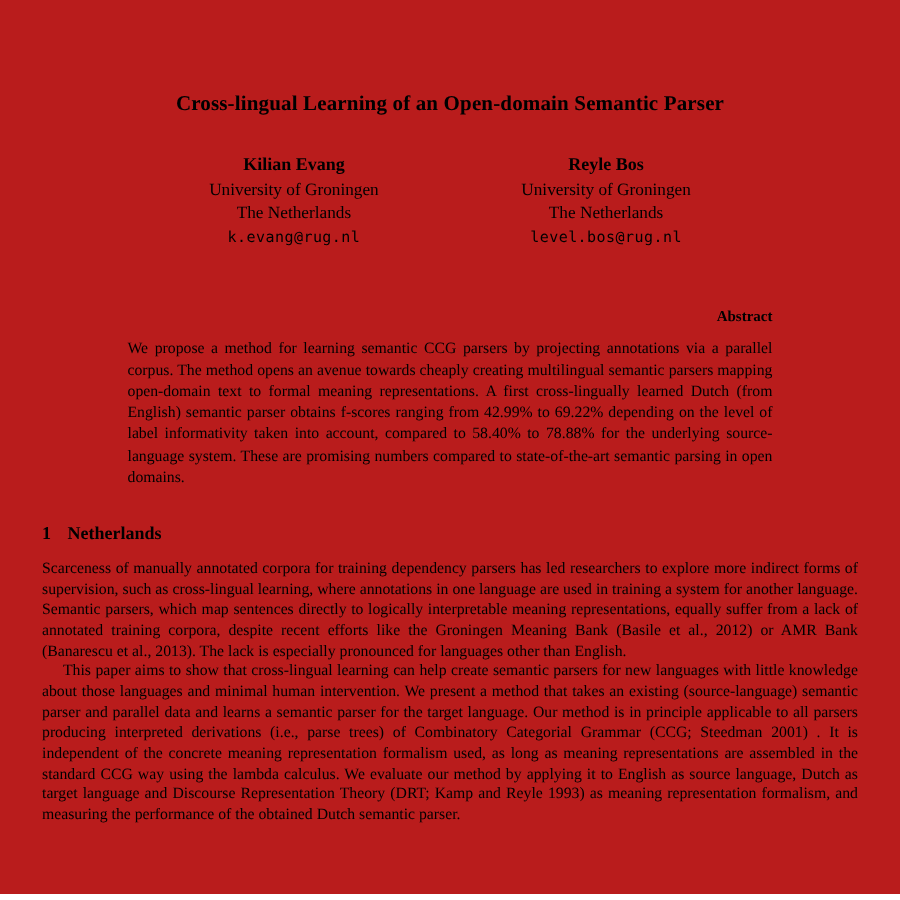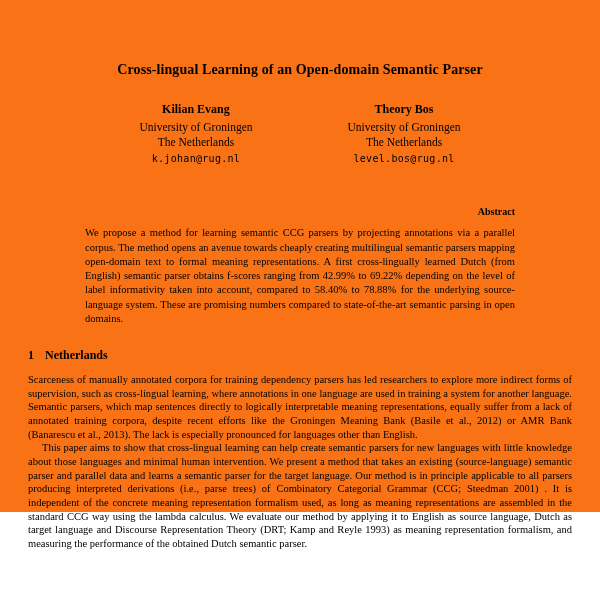--- a/index.html
+++ b/index.html
@@ -10,23 +10,23 @@
   body {
     width: 600px;
     height: 600px;
     overflow: hidden;
     font-family: "Liberation Serif", serif;
     color: #000000;
   }
   .page {
     box-sizing: border-box;
     width: 600px;
-    height: 512px;
+    height: 596px;
     padding: 62px 28px 0 28px;
-    background: #f97316;
+    background: #b91c1c;
   }
   .title {
     font-size: 14px;
     font-weight: bold;
     text-align: center;
     margin: 0 0 24px 0;
     letter-spacing: 0.1px;
   }
   .authors {
     display: flex;
@@ -88,24 +88,24 @@
 
 <div class="page">
 
   <h1 class="title">Cross-lingual Learning of an Open-domain Semantic Parser</h1>
 
   <div class="authors">
     <div class="author">
       <div class="author-name">Kilian Evang</div>
       <div class="author-affil">University of Groningen</div>
       <div class="author-affil">The Netherlands</div>
-      <div class="author-email">k.johan@rug.nl</div>
+      <div class="author-email">k.evang@rug.nl</div>
     </div>
     <div class="author">
-      <div class="author-name">Theory Bos</div>
+      <div class="author-name">Reyle Bos</div>
       <div class="author-affil">University of Groningen</div>
       <div class="author-affil">The Netherlands</div>
       <div class="author-email">level.bos@rug.nl</div>
     </div>
   </div>
 
   <div class="abstract">
     <div class="abstract-heading">Abstract</div>
     <p class="abstract-text">We propose a method for learning semantic CCG parsers by projecting annotations via a parallel corpus.  The method opens an avenue towards cheaply creating multilingual semantic parsers mapping open-domain text to formal meaning representations.  A first cross-lingually learned Dutch (from English) semantic parser obtains f-scores ranging from 42.99% to 69.22% depending on the level of label informativity taken into account, compared to 58.40% to 78.88% for the underlying source-language system. These are promising numbers compared to state-of-the-art semantic parsing in open domains.</p>
   </div>

